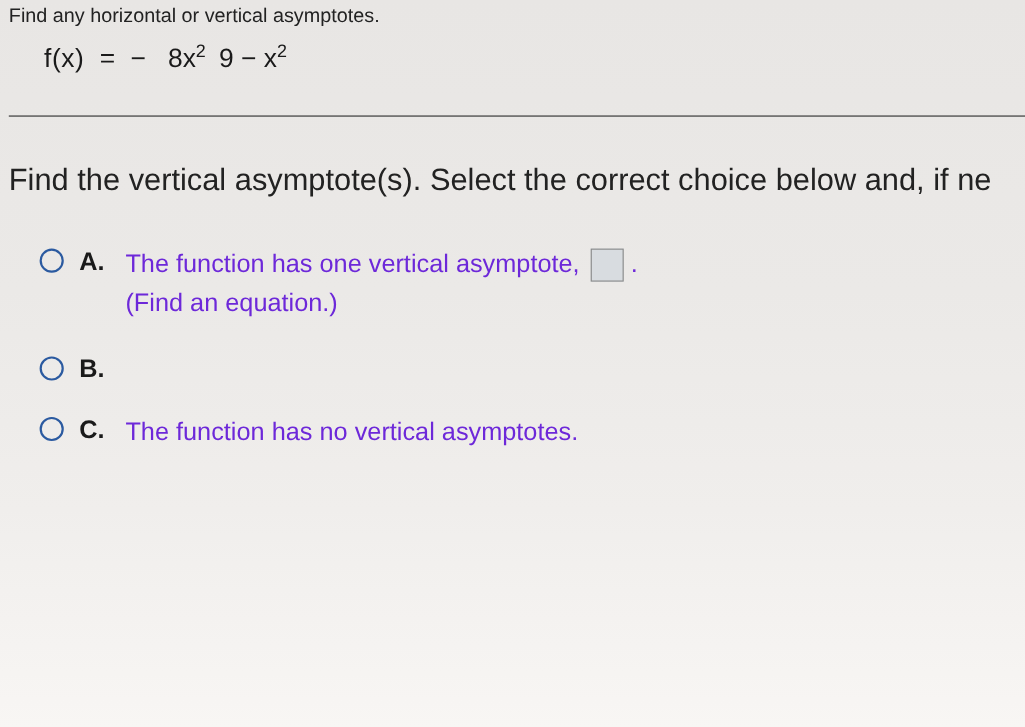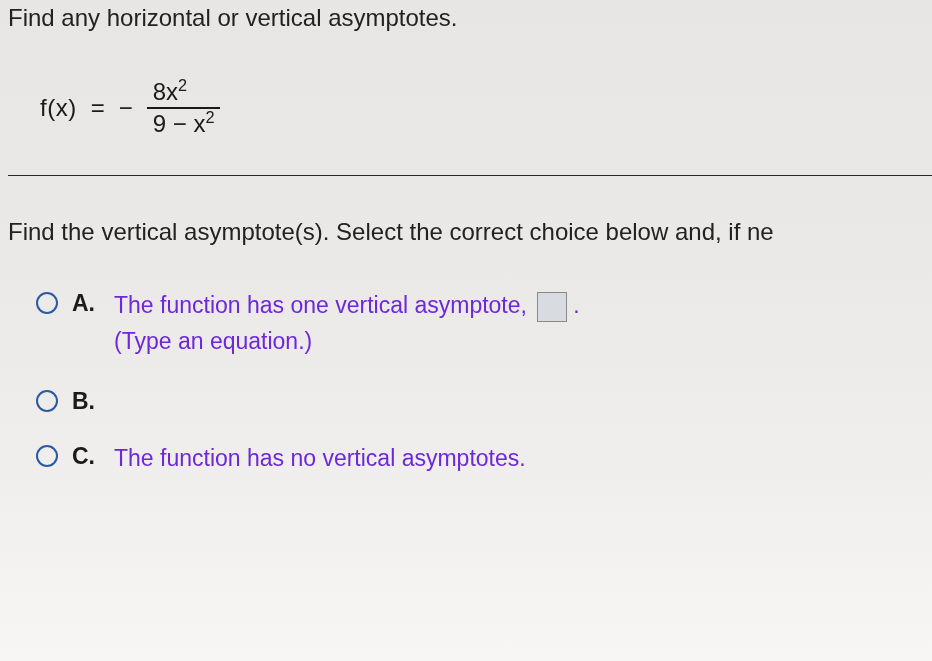--- a/index.html
+++ b/index.html
@@ -7,38 +7,38 @@
     width: 932px;
     height: 661px;
     background: linear-gradient(to bottom, #e8e6e4 0%, #ebe9e7 40%, #f0eeec 70%, #f8f6f4 100%);
     font-family: Arial, Helvetica, sans-serif;
     color: #1a1a1a;
     overflow: hidden;
     padding: 4px 0 0 8px;
     position: relative;
   }
   .instruction {
-    font-size: 24px;
+    font-size: 18px;
     color: #222;
-    margin-bottom: 45px;
+    margin-bottom: 14px;
   }
   .formula {
     font-size: 24px;
     margin-left: 32px;
     display: flex;
     align-items: center;
     gap: 10px;
     margin-bottom: 36px;
   }
   .fx { letter-spacing: 0.5px; }
   .eq { margin: 0 4px; }
   .minus { margin: 0 4px 0 0; }
   .frac {
     display: inline-flex;
-    flex-direction: column;
+    flex-direction: row;
     align-items: flex-start;
     line-height: 1.1;
   }
   .frac .num, .frac .den {
     padding: 2px 6px;
     white-space: nowrap;
   }
   .frac .bar {
     width: 100%;
     height: 1.5px;
@@ -49,21 +49,21 @@
     position: relative;
     top: -0.55em;
   }
   .hr {
     border: none;
     border-top: 1.5px solid #2a2a2a;
     margin: 0 0 42px 0;
     width: 100%;
   }
   .subq {
-    font-size: 24px;
+    font-size: 28px;
     color: #222;
     margin-bottom: 42px;
     white-space: nowrap;
   }
   .choices {
     margin-left: 28px;
   }
   .choice {
     display: flex;
     align-items: flex-start;
@@ -128,21 +128,21 @@
 
 <div class="subq">Find the vertical asymptote(s). Select the correct choice below and, if ne</div>
 
 <div class="choices">
 
   <div class="choice">
     <div class="radio"></div>
     <div class="letter">A.</div>
     <div class="ctext">
       <span>The function has one vertical asymptote, </span><span class="blank"></span><span class="period">.</span><br>
-      <span>(Type an equation.)</span>
+      <span>(Find an equation.)</span>
     </div>
   </div>
 
   <div class="choice">
     <div class="radio"></div>
     <div class="letter">B.</div>
   </div>
 
   <div class="choice">
     <div class="radio"></div>

